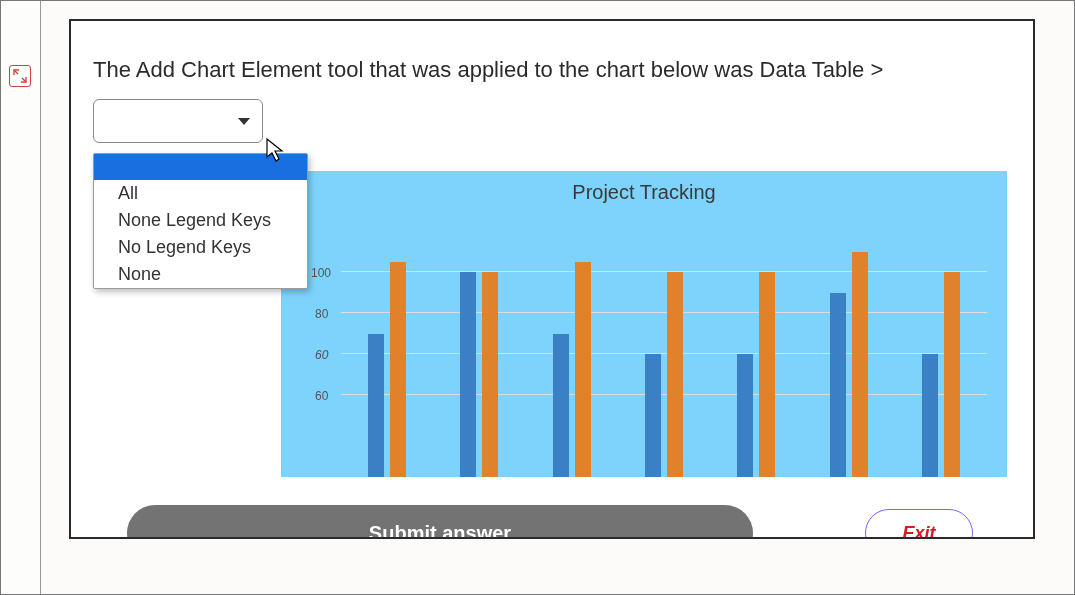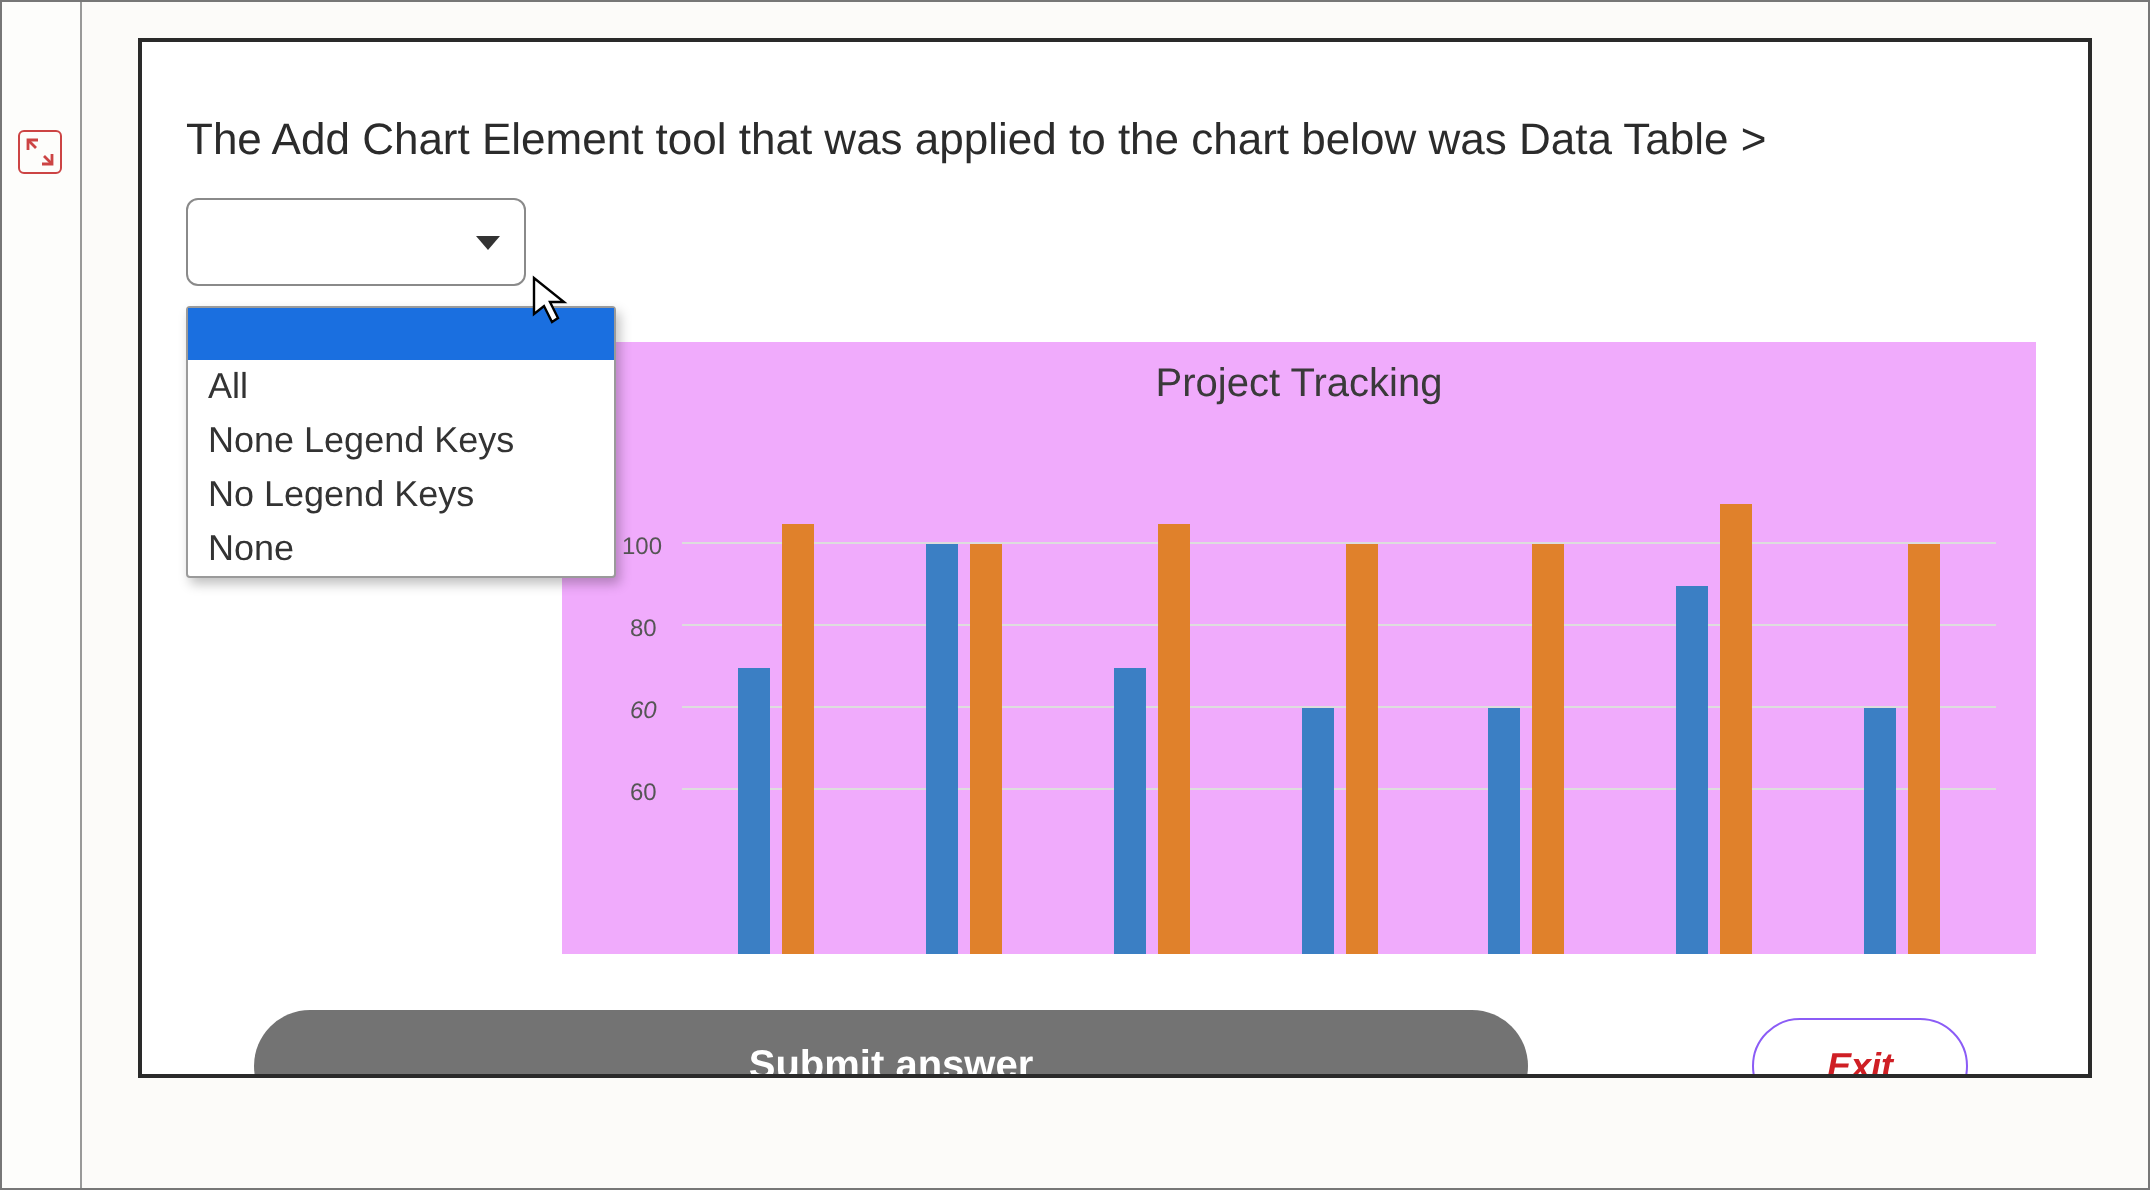--- a/index.html
+++ b/index.html
@@ -31,21 +31,21 @@
   .gutter-icon svg { width: 14px; height: 14px; }
 
   .content {
     position: absolute;
     left: 40px; right: 0; top: 0; bottom: 0;
     padding: 0;
   }
 
   .question-area {
     position: relative;
-    margin: 18px 28px 0 28px;
+    margin: 18px 39px 0 28px;
     height: 520px;
     background: #fff;
     border: 2px solid #2a2a2a;
     overflow: hidden;
   }
 
   .qtext-row {
     position: absolute;
     left: 22px; top: 36px; right: 22px;
     font-size: 22px;
@@ -80,39 +80,39 @@
     border-radius: 2px;
     background: #fff;
     box-shadow: 2px 3px 6px rgba(0,0,0,0.25);
     z-index: 10;
   }
   .dropdown-panel .highlight-bar {
     height: 26px;
     background: #1a6fe0;
   }
   .dropdown-panel .opt {
-    padding: 3px 10px 3px 10px;
+    padding: 3px 10px 3px 24px;
     font-size: 18px;
     color: #333;
     cursor: pointer;
   }
 
   .cursor {
     position: absolute;
     left: 194px; top: 116px;
     width: 20px; height: 26px;
     z-index: 20;
   }
   .cursor svg { width: 100%; height: 100%; }
 
   
   .chart-panel {
     position: absolute;
     left: 210px; right: 26px; top: 150px; bottom: 60px;
-    background: #f0abfc;
+    background: #7dd3fc;
   }
   .chart-title {
     position: absolute;
     left: 0; right: 0; top: 10px;
     text-align: center;
     font-size: 20px;
     color: #3a3a3a;
   }
   .plot {
     position: absolute;

